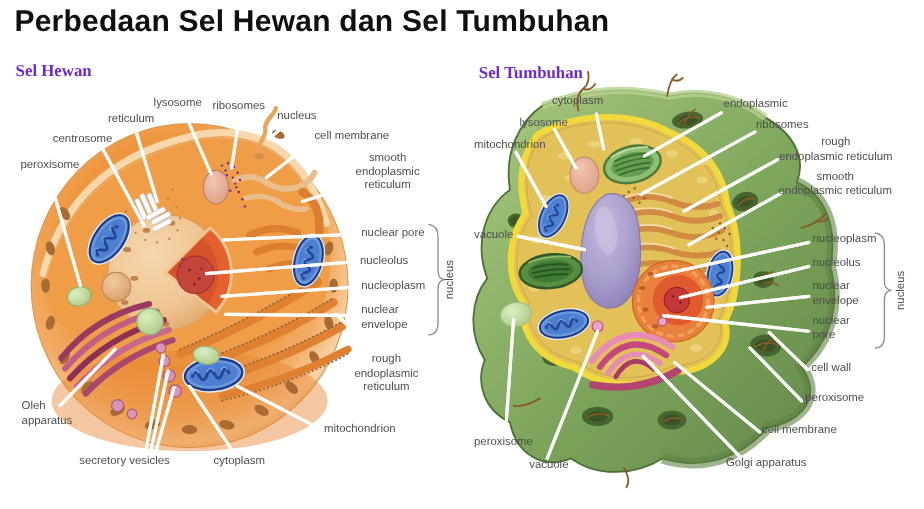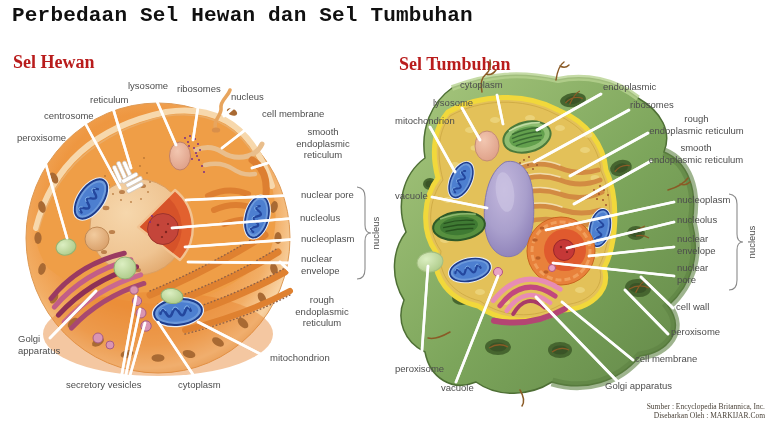--- a/index.html
+++ b/index.html
@@ -1,21 +1,21 @@
 <!DOCTYPE html>
 <html><head>
 <meta charset="utf-8">
 <style>
   html,body{margin:0;padding:0;}
   .canvas{position:relative;width:770px;height:424px;background:#ffffff;overflow:hidden;
           font-family:"Liberation Sans",sans-serif;}
-  .page-title{position:absolute;left:12px;top:4px;font-family:Liberation Mono, monospace;
-              font-weight:bold;font-size:21px;color:#101010;letter-spacing:.2px;}
+  .page-title{position:absolute;left:12px;top:4px;font-family:Liberation Sans, sans-serif;
+              font-weight:bold;font-size:25px;color:#101010;letter-spacing:.2px;}
   .cell-heading{position:absolute;font-family:"Liberation Serif",serif;font-weight:bold;
-                font-size:18px;color:#b91c1c;}
+                font-size:14px;color:#6d28d9;}
   #art{position:absolute;left:0;top:0;z-index:1;}
   .lbl{position:absolute;z-index:2;font-size:9.5px;line-height:1.22;color:#4d4d4d;
        white-space:pre-line;}
   .lbl.r{text-align:center;}
   .vlbl{position:absolute;z-index:2;font-size:9.5px;color:#4d4d4d;
         transform:translate(-50%,-50%) rotate(-90deg);white-space:nowrap;}
   .src{position:absolute;right:5px;top:402px;z-index:2;text-align:right;
        font-family:"Liberation Serif",serif;font-size:7.5px;line-height:1.25;color:#4a4238;}
 </style>
 </head>
@@ -428,21 +428,21 @@
   <div class="lbl" style="left:301px;top:189px">nuclear pore</div>
   <div class="lbl" style="left:300px;top:212px">nucleolus</div>
   <div class="lbl" style="left:301px;top:233px">nucleoplasm</div>
   <div class="lbl" style="left:301px;top:253px">nuclear
 envelope</div>
   <div class="vlbl" style="left:375px;top:233px">nucleus</div>
   <div class="lbl r" style="left:287px;top:294px;width:70px">rough
 endoplasmic
 reticulum</div>
   <div class="lbl" style="left:270px;top:352px">mitochondrion</div>
-  <div class="lbl" style="left:18px;top:333px">Golgi
+  <div class="lbl" style="left:18px;top:333px">Oleh
 apparatus</div>
   <div class="lbl" style="left:66px;top:379px">secretory vesicles</div>
   <div class="lbl" style="left:178px;top:379px">cytoplasm</div>
 
   <div class="lbl" style="left:460px;top:79px">cytoplasm</div>
   <div class="lbl" style="left:433px;top:97px">lysosome</div>
   <div class="lbl" style="left:395px;top:115px">mitochondrion</div>
   <div class="lbl" style="left:603px;top:81px">endoplasmic</div>
   <div class="lbl" style="left:630px;top:99px">ribosomes</div>
   <div class="lbl r" style="left:646px;top:113px;width:101px">rough
@@ -457,17 +457,13 @@
   <div class="lbl" style="left:677px;top:262px">nuclear
 pore</div>
   <div class="vlbl" style="left:751px;top:242px">nucleus</div>
   <div class="lbl" style="left:676px;top:301px">cell wall</div>
   <div class="lbl" style="left:671px;top:326px">peroxisome</div>
   <div class="lbl" style="left:635px;top:353px">cell membrane</div>
   <div class="lbl" style="left:605px;top:380px">Golgi apparatus</div>
   <div class="lbl" style="left:395px;top:363px">peroxisome</div>
   <div class="lbl" style="left:441px;top:382px">vacuole</div>
 
-  <div class="src">
-    <div>Sumber : Encyclopedia Britannica, Inc.</div>
-    <div>Disebarkan Oleh : MARKIJAR.Com</div>
-  </div>
 </div>
 
 </body></html>

